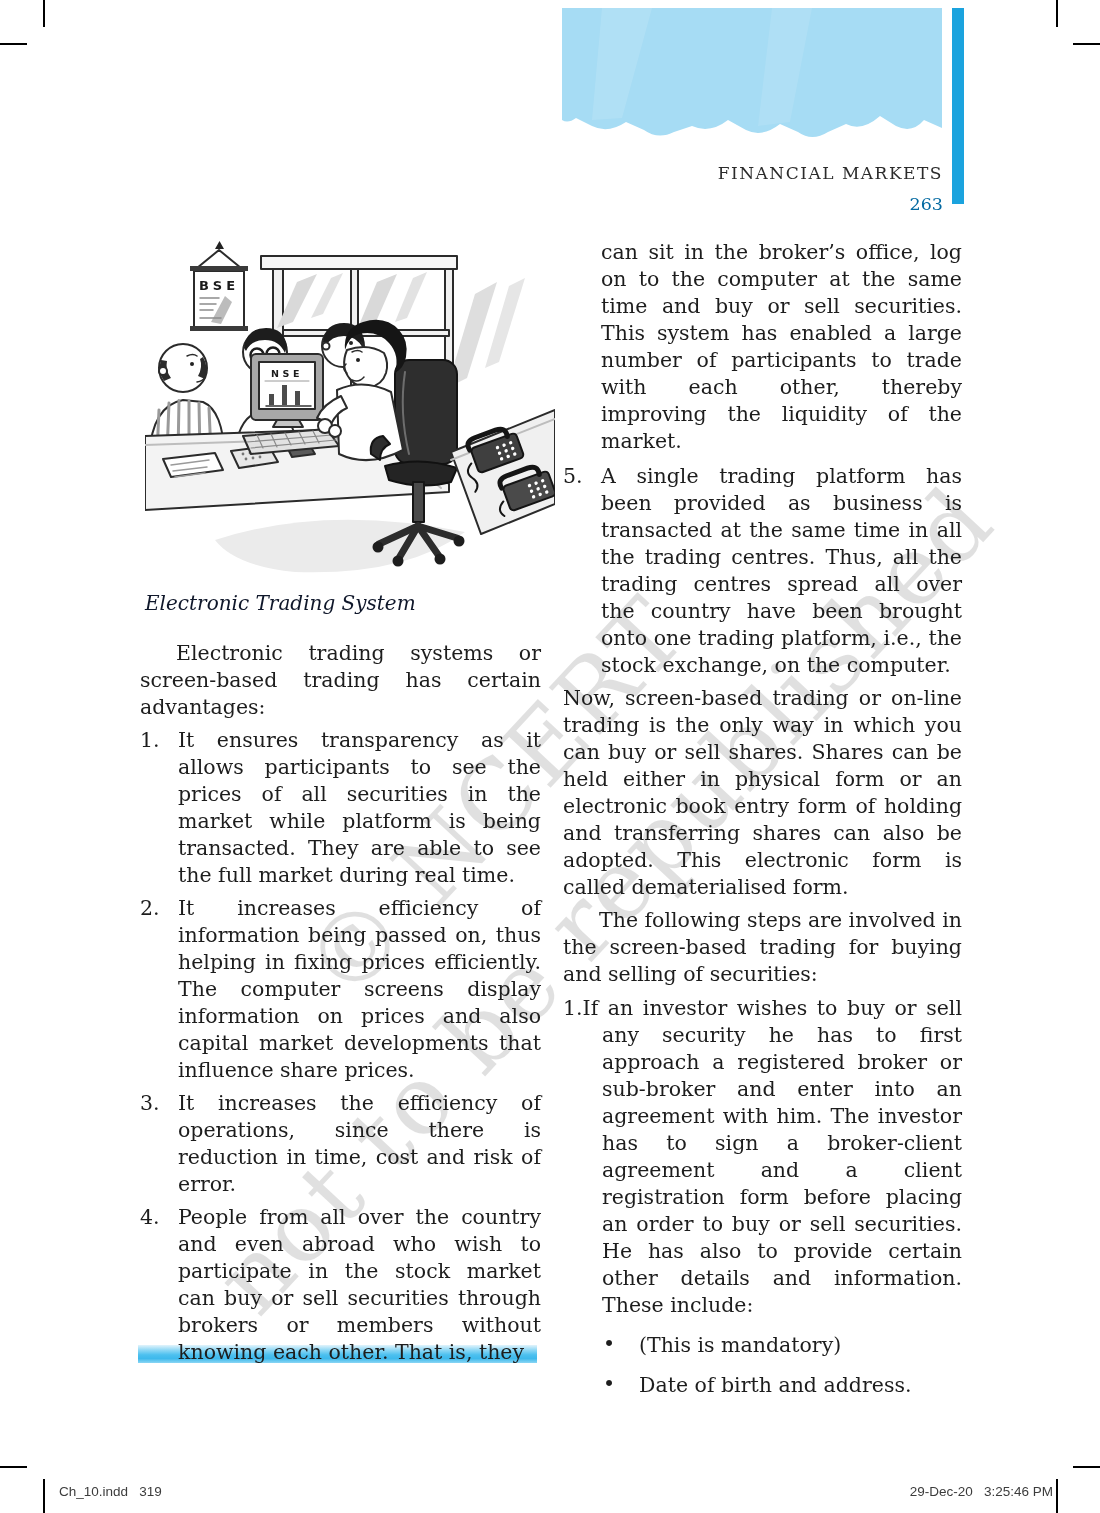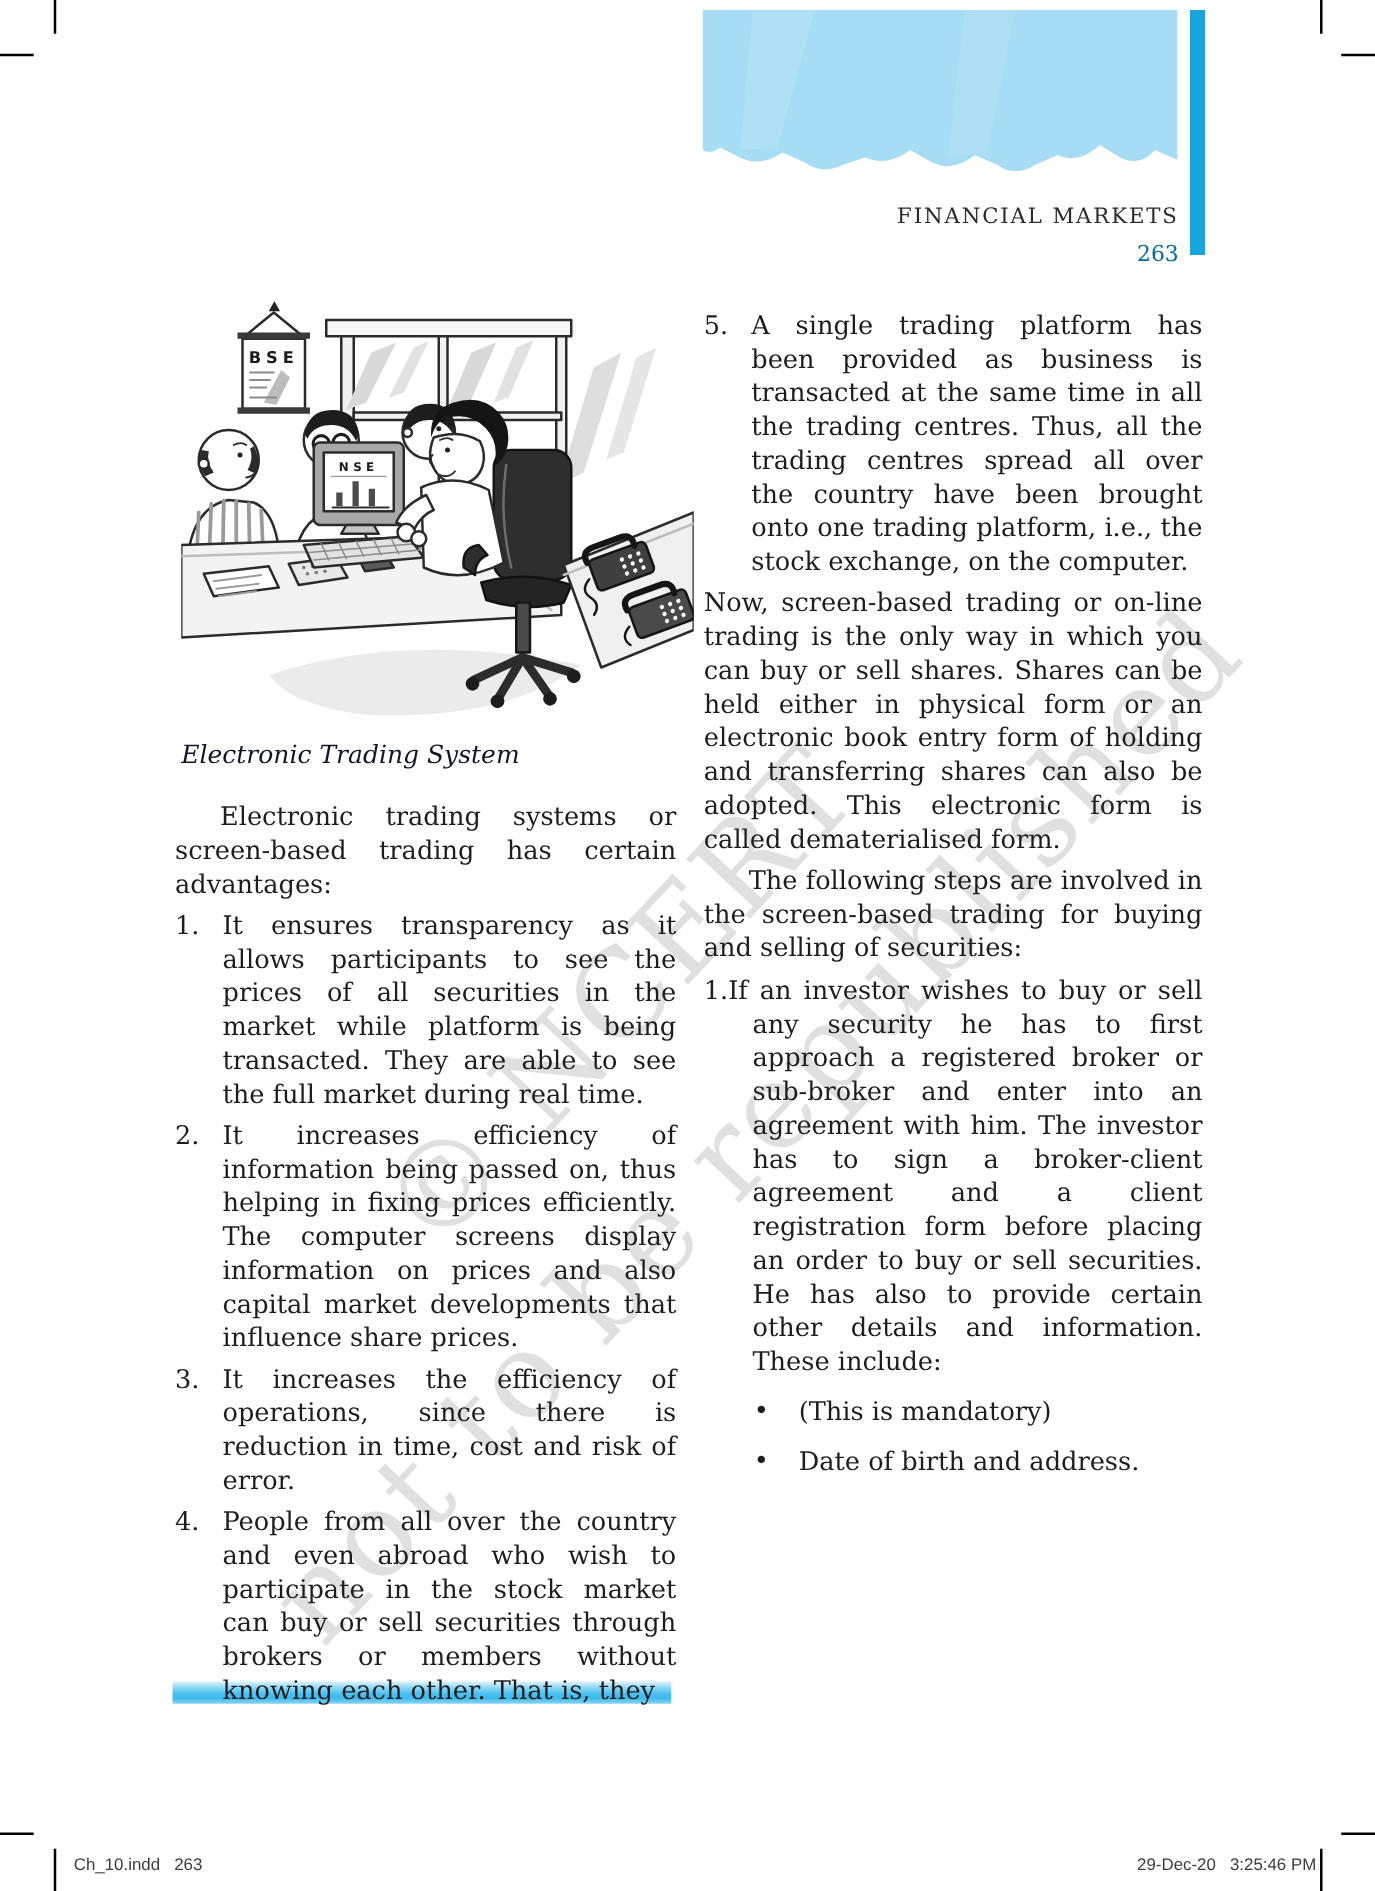--- a/index.html
+++ b/index.html
@@ -268,36 +268,37 @@
       <span class="num">3.</span>
       <div class="txt">It increases the efficiency of operations, since there is reduction in time, cost and risk of error.</div>
     </div>
     <div class="li">
       <span class="num">4.</span>
       <div class="txt">People from all over the country and even abroad who wish to participate in the stock market can buy or sell securities through brokers or members without knowing each other. That is, they</div>
     </div>
   </div>
 
   <div class="col col-right">
+    <div class="cont">can sit in the broker’s office, log on to the computer at the same time and buy or sell securities. This system has enabled a large number of participants to trade with each other, thereby improving the liquidity of the market.</div>
     <div class="li" style="margin-top:8px;">
       <span class="num">5.</span>
       <div class="txt">A single trading platform has been provided as business is transacted at the same time in all the trading centres. Thus, all the trading centres spread all over the country have been brought onto one trading platform, i.e., the stock exchange, on the computer.</div>
     </div>
     <div class="para">Now, screen-based trading or on-line trading is the only way in which you can buy or sell shares. Shares can be held either in physical form or an electronic book entry form of holding and transferring shares can also be adopted. This electronic form is called dematerialised form.</div>
     <div class="para indent">The following steps are involved in the screen-based trading for buying and selling of securities:</div>
     <div class="step">
       <span>1.</span><span>If an investor wishes to buy or sell any security he has to first approach a registered broker or sub-broker and enter into an agreement with him. The investor has to sign a broker-client agreement and a client registration form before placing an order to buy or sell securities. He has also to provide certain other details and information. These include:</span>
     </div>
     <div class="bullet">
       <span class="dot">•</span>
       <div>(This is mandatory)</div>
     </div>
     <div class="bullet">
       <span class="dot">•</span>
       <div>Date of birth and address.</div>
     </div>
   </div>
 
   <div class="grad-bar"></div>
-  <div class="imprint imprint-left">Ch_10.indd   263</div>
+  <div class="imprint imprint-left">Ch_10.indd   319</div>
   <div class="imprint imprint-right">29-Dec-20   3:25:46 PM</div>
 
 </div>
 
 </body></html>

